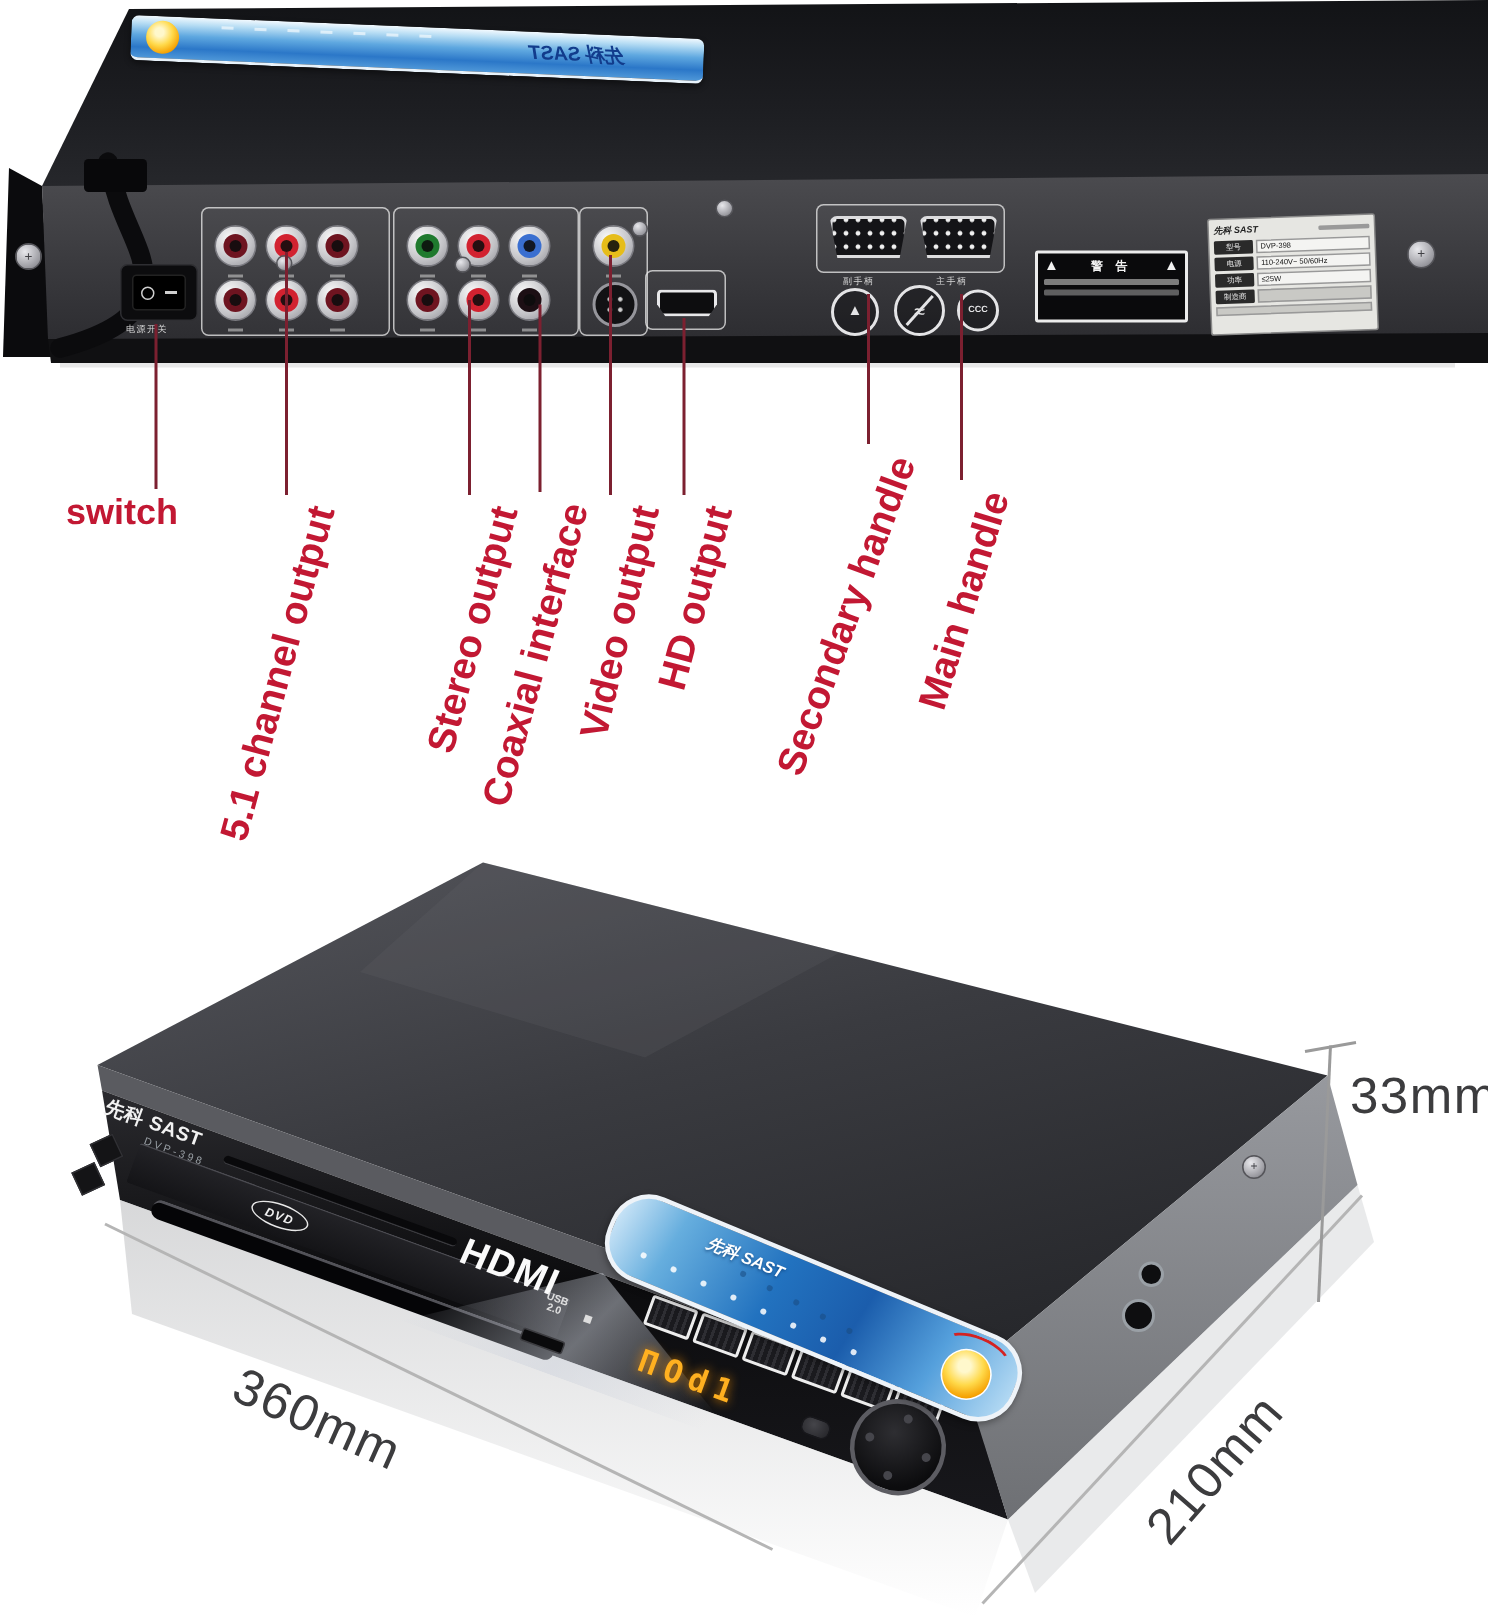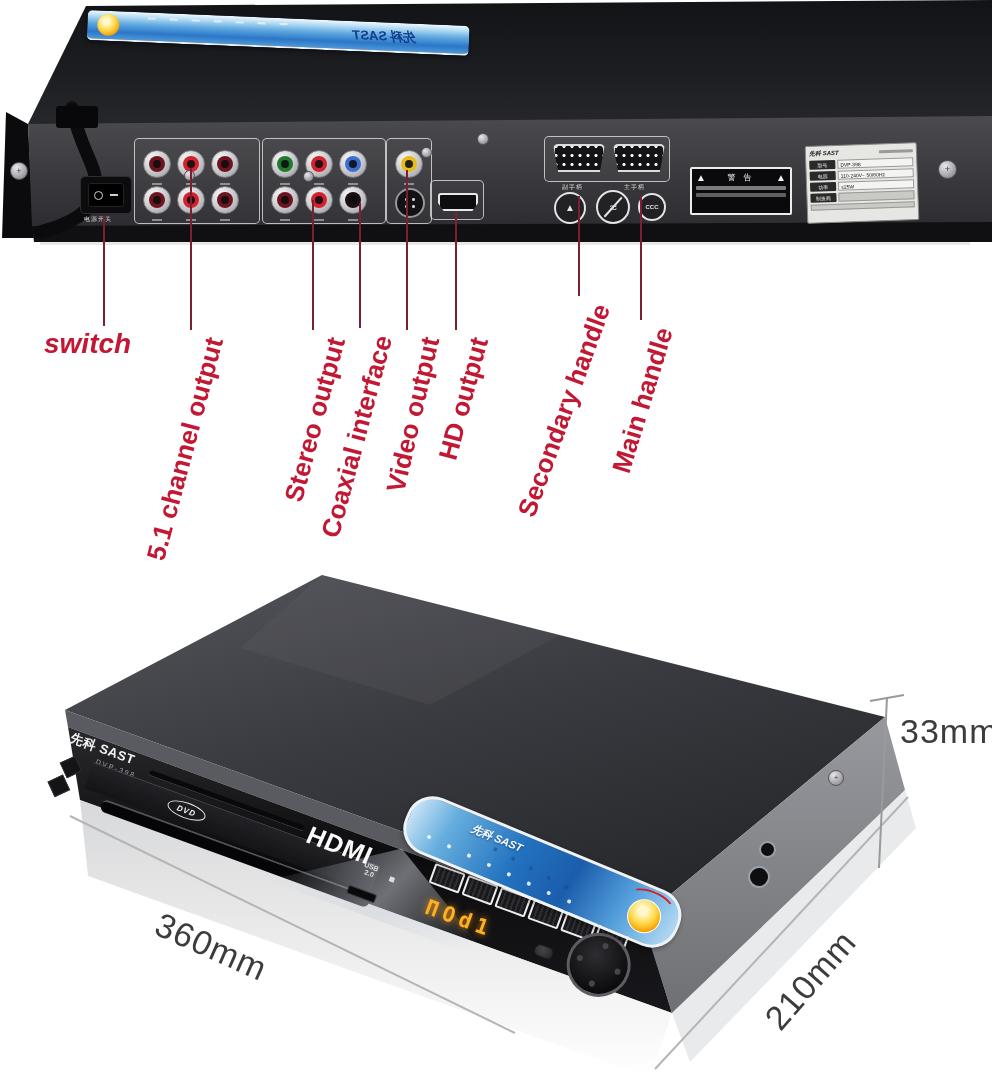--- a/index.html
+++ b/index.html
@@ -42,21 +42,21 @@
     clip-path:polygon(0 0,100% 0,90% 100%,10% 100%);
     background-image:radial-gradient(circle,#f0f0f0 1.3px,transparent 1.9px);
     background-size:8px 9px;background-position:5px 5px;}
   .cert{position:absolute;border:2.5px solid #e4e4e6;border-radius:50%;color:#e4e4e6;
     display:flex;align-items:center;justify-content:center;z-index:3;background:rgba(10,10,12,.4);}
   .cert .strike{position:absolute;left:46%;top:6%;width:2px;height:88%;background:#e4e4e6;transform:rotate(42deg);}
   .warnlabel{position:absolute;left:690px;top:167px;width:102px;height:48px;background:#0a0a0c;
     border:2px solid #ececec;border-radius:2px;z-index:3;padding:3px 4px;box-sizing:border-box;}
   .warnrow{display:flex;justify-content:space-between;align-items:center;color:#f2f2f2;}
   .warn-tri{font-size:10px;line-height:10px;}
-  .warn-title{font-size:8px;letter-spacing:3px;font-weight:normal;}
+  .warn-title{font-size:8px;letter-spacing:3px;font-weight:bold;}
   .warnbar{height:4px;background:#c8c8c8;border-radius:1px;margin-top:3px;}
   .speclabel{position:absolute;left:806px;top:144px;width:112px;height:78px;background:#e6e6e2;
     border:1px solid #888;border-radius:2px;z-index:3;transform:rotate(-2deg);padding:3px;box-sizing:border-box;}
   .spec-head{display:flex;justify-content:space-between;align-items:center;}
   .spec-brand{font-size:6px;font-weight:bold;font-style:italic;color:#222;}
   .spec-squig{width:34px;height:3px;background:#9a9a9a;border-radius:1px;}
   .specrow{display:flex;margin-top:2px;height:9px;}
   .spec-k{width:26px;background:#2a2a2a;color:#eee;font-size:5px;display:flex;align-items:center;
     justify-content:center;border-radius:1px;}
   .spec-v{flex:1;font-size:5px;color:#111;border:1px solid #999;background:#f4f4f2;margin-left:2px;
@@ -317,21 +317,21 @@
 
   <div class="lead" style="left:103px;top:216px;height:110px;"></div>
   <div class="lead" style="left:190px;top:168px;height:162px;"></div>
   <div class="lead" style="left:312px;top:200px;height:130px;"></div>
   <div class="lead" style="left:359px;top:203px;height:125px;"></div>
   <div class="lead" style="left:406px;top:170px;height:160px;"></div>
   <div class="lead" style="left:455px;top:212px;height:118px;"></div>
   <div class="lead" style="left:578px;top:196px;height:100px;"></div>
   <div class="lead" style="left:640px;top:196px;height:124px;"></div>
 
-  <div class="ann" style="left:44px;top:328px;font-size:28px;font-style:italic;">switch</div>
+  <div class="ann" style="left:44px;top:328px;font-size:24px;">switch</div>
   <div class="ann rot" style="left:200px;top:334px;transform:rotate(-75deg) translateX(-100%);">5.1 channel output</div>
   <div class="ann rot" style="left:322px;top:334px;transform:rotate(-75deg) translateX(-100%);">Stereo output</div>
   <div class="ann rot" style="left:369px;top:332px;transform:rotate(-75deg) translateX(-100%);">Coaxial interface</div>
   <div class="ann rot" style="left:416px;top:334px;transform:rotate(-77deg) translateX(-100%);">Video output</div>
   <div class="ann rot" style="left:465px;top:334px;transform:rotate(-75deg) translateX(-100%);">HD output</div>
   <div class="ann rot" style="left:588px;top:300px;transform:rotate(-70deg) translateX(-100%);">Secondary handle</div>
   <div class="ann rot" style="left:650px;top:324px;transform:rotate(-73deg) translateX(-100%);">Main handle</div>
 
   <div class="frontface">
     <div class="ff-brand">先科 SAST</div>

